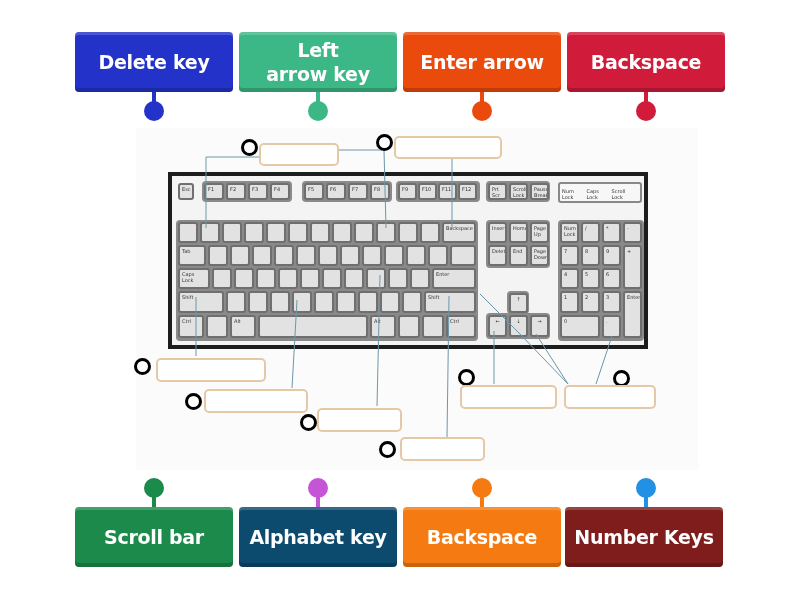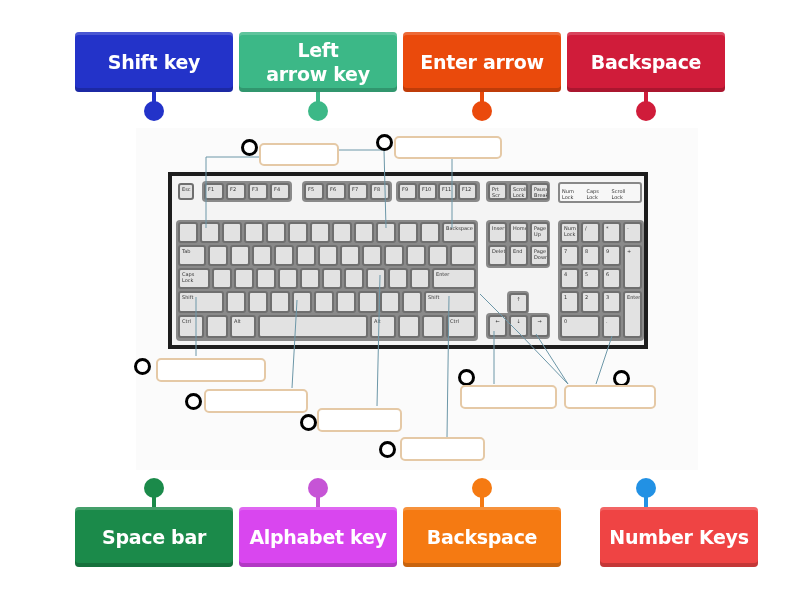--- a/index.html
+++ b/index.html
@@ -12,21 +12,21 @@
   .slot{position:absolute;border:2px solid #e5c9a6;border-radius:5px;background:#fff;cursor:pointer;box-sizing:border-box;}
   .kb{position:absolute;left:168px;top:172px;width:480px;height:177px;border:4px solid #1d1d1d;background:#f4f4f4;box-sizing:border-box;}
   .key{position:absolute;background:#e2e2e2;border:2px solid #6f6f6f;border-radius:3px;box-sizing:border-box;font-size:5px;color:#333;padding:1px 2px;overflow:hidden;}
   .grp{position:absolute;background:#8a8a8a;border-radius:4px;}
   svg.lines{position:absolute;left:0;top:0;}
 </style>
 </head>
 <body>
 
 <div class="tile" style="left:75px;top:32px;background:#2333c9;">
-    <span>Shift key</span>
+    <span>Delete key</span>
   </div>
 <div class="tile" style="left:239px;top:32px;background:#3cb887;white-space:pre-line;"><span>Left
 arrow key</span></div>
 <div class="tile" style="left:403px;top:32px;background:#ea4a0c;">
     <span>Enter arrow</span>
   </div>
 <div class="tile" style="left:567px;top:32px;background:#d01c3a;">
     <span>Backspace</span>
   </div>
 
@@ -204,23 +204,23 @@
 <div class="dot" style="left:144px;top:478px;background:#1b8a4a;"></div>
 <div class="pin" style="left:152px;top:494px;height:14px;background:#1b8a4a;"></div>
 <div class="dot" style="left:308px;top:478px;background:#c654d6;"></div>
 <div class="pin" style="left:316px;top:494px;height:14px;background:#c654d6;"></div>
 <div class="dot" style="left:472px;top:478px;background:#f57a12;"></div>
 <div class="pin" style="left:480px;top:494px;height:14px;background:#f57a12;"></div>
 <div class="dot" style="left:636px;top:478px;background:#2291e4;"></div>
 <div class="pin" style="left:644px;top:494px;height:14px;background:#2291e4;"></div>
 
 <div class="tile" style="left:75px;top:507px;background:#1b8a4a;">
-    <span>Space bar</span>
-  </div>
-<div class="tile" style="left:239px;top:507px;background:#d946ef;">
+    <span>Scroll bar</span>
+  </div>
+<div class="tile" style="left:239px;top:507px;background:#0c4a6e;">
     <span>Alphabet key</span>
   </div>
 <div class="tile" style="left:403px;top:507px;background:#f57a12;">
     <span>Backspace</span>
   </div>
-<div class="tile" style="left:600px;top:507px;background:#ef4444;justify-content:center;">
+<div class="tile" style="left:565px;top:507px;background:#7f1d1d;justify-content:center;">
     <span>Number Keys</span>
   </div>
 
 </body></html>

